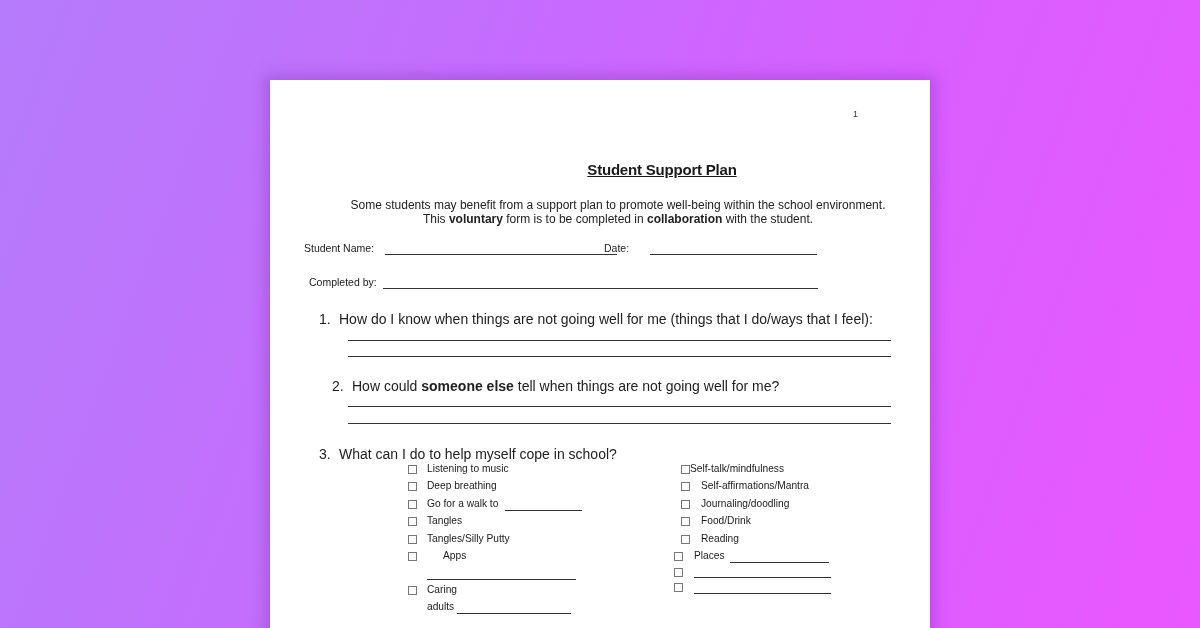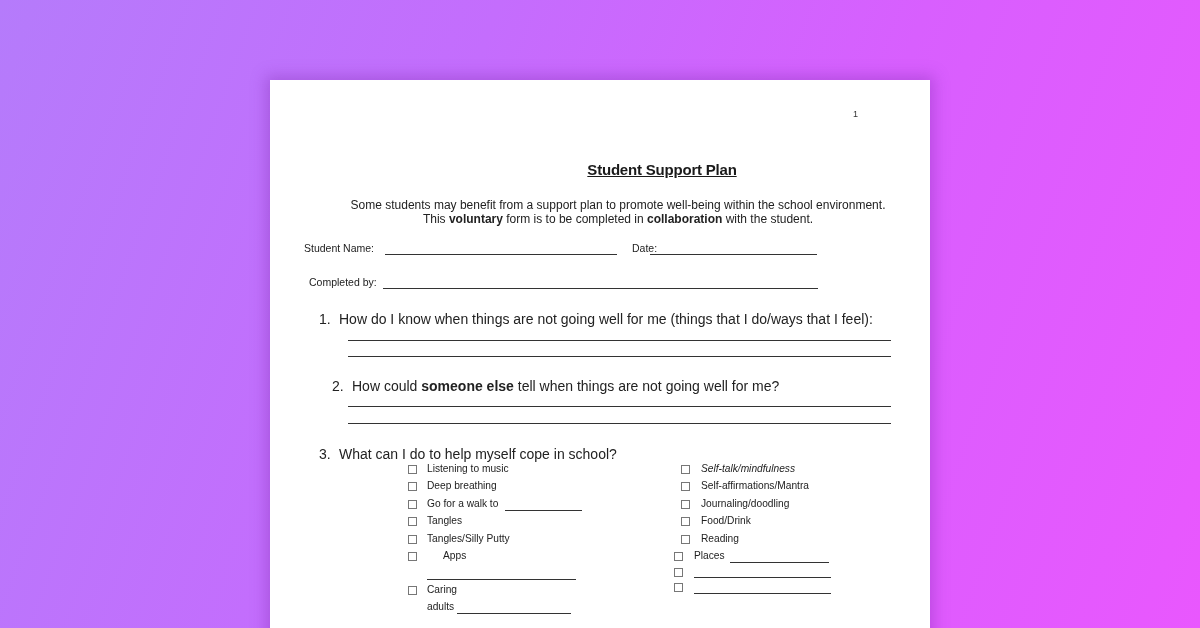--- a/index.html
+++ b/index.html
@@ -43,21 +43,21 @@
 
   <div class="abs title">Student Support Plan</div>
 
   <div class="abs intro intro1">Some students may benefit from a support plan to promote well-being within the school environment.</div>
   <div class="abs intro intro2">
     <span>This </span><b>voluntary</b><span> form is to be completed in </span><b>collaboration</b><span> with the student.</span>
   </div>
 
   <div class="abs field-label" style="left:34px; top:162px;">Student Name:</div>
   <div class="line" style="left:115px; top:174px; width:232px;"></div>
-  <div class="abs field-label" style="left:362px; top:162px;">Date:</div>
+  <div class="abs field-label" style="left:334px; top:162px;">Date:</div>
   <div class="line" style="left:380px; top:174px; width:167px;"></div>
 
   <div class="abs field-label" style="left:39px; top:196px;">Completed by:</div>
   <div class="line" style="left:113px; top:208px; width:435px;"></div>
 
   <div class="abs q" style="left:49px; top:231px;">
     <span class="num">1.</span><span>How do I know when things are not going well for me (things that I do/ways that I feel):</span>
   </div>
   <div class="line" style="left:78px; top:260px; width:543px;"></div>
   <div class="line" style="left:78px; top:276px; width:543px;"></div>
@@ -91,21 +91,21 @@
   <div class="cb" style="left:138px; top:472px;"></div>
   <div class="abs opt" style="left:157px; top:470px;margin-left:16px;">Apps</div>
   <div class="line" style="left:157px; top:499px; width:149px;"></div>
 
   <div class="cb" style="left:138px; top:506px;"></div>
   <div class="abs opt" style="left:157px; top:504px;">Caring</div>
   <div class="abs opt" style="left:157px; top:521px;">adults</div>
   <div class="line" style="left:187px; top:533px; width:114px;"></div>
 
   <div class="cb" style="left:411px; top:385px;"></div>
-  <div class="abs opt" style="left:431px; top:383px;font-style:italic;">Self-talk/mindfulness</div>
+  <div class="abs opt" style="left:420px; top:383px;">Self-talk/mindfulness</div>
 
   <div class="cb" style="left:411px; top:402px;"></div>
   <div class="abs opt" style="left:431px; top:400px;">Self-affirmations/Mantra</div>
 
   <div class="cb" style="left:411px; top:420px;"></div>
   <div class="abs opt" style="left:431px; top:418px;">Journaling/doodling</div>
 
   <div class="cb" style="left:411px; top:437px;"></div>
   <div class="abs opt" style="left:431px; top:435px;">Food/Drink</div>
 

